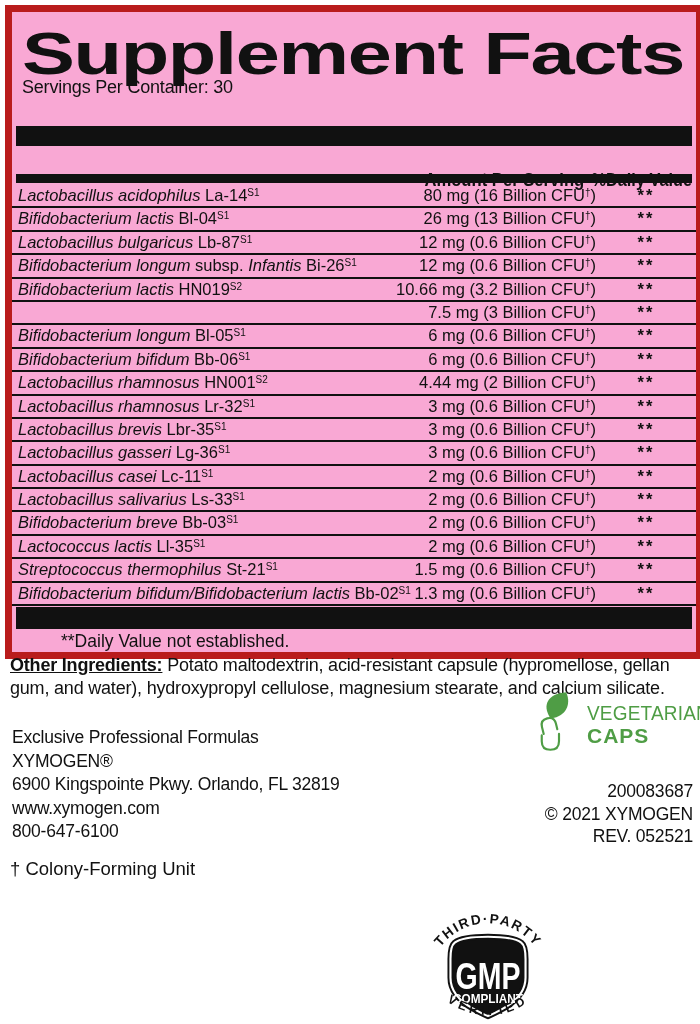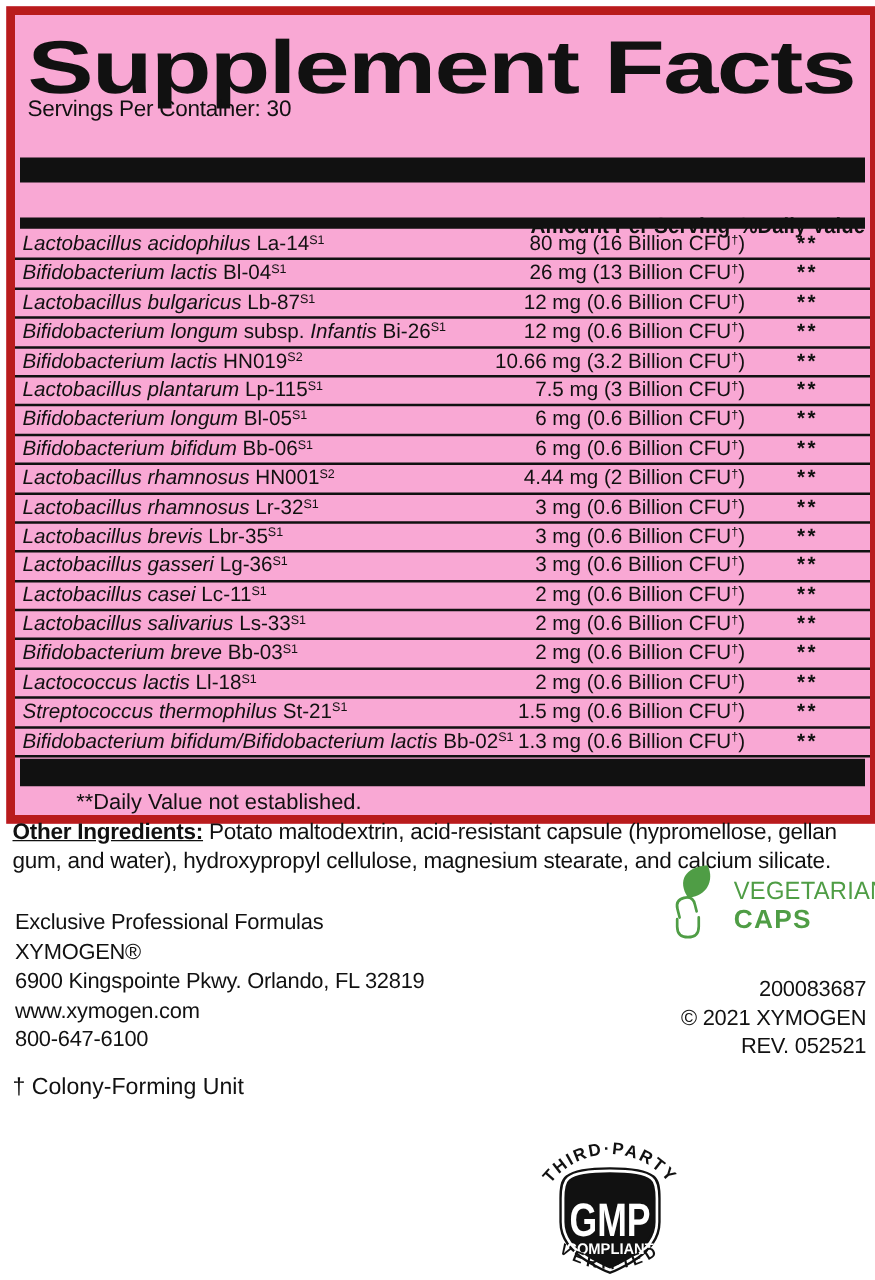--- a/index.html
+++ b/index.html
@@ -80,21 +80,20 @@
           <span class="rname"><span class="it">Bifidobacterium longum</span><span> subsp. </span><span class="it">Infantis</span><span> Bi-26</span><span class="sup">S1</span></span>
           <span class="ramount">12 mg (0.6 Billion CFU<span class="sup">†</span>)</span>
           <span class="rdv">**</span>
         </div>
         <div class="row">
           <span class="rname"><span class="it">Bifidobacterium lactis</span><span> HN019</span><span class="sup">S2</span></span>
           <span class="ramount">10.66 mg (3.2 Billion CFU<span class="sup">†</span>)</span>
           <span class="rdv">**</span>
         </div>
         <div class="row">
-          <span class="rname"><span class="it">Lactobacillus plantarum</span><span> Lp-115</span><span class="sup">S1</span></span>
           <span class="ramount">7.5 mg (3 Billion CFU<span class="sup">†</span>)</span>
           <span class="rdv">**</span>
         </div>
         <div class="row">
           <span class="rname"><span class="it">Bifidobacterium longum</span><span> Bl-05</span><span class="sup">S1</span></span>
           <span class="ramount">6 mg (0.6 Billion CFU<span class="sup">†</span>)</span>
           <span class="rdv">**</span>
         </div>
         <div class="row">
           <span class="rname"><span class="it">Bifidobacterium bifidum</span><span> Bb-06</span><span class="sup">S1</span></span>
@@ -130,21 +129,21 @@
           <span class="rname"><span class="it">Lactobacillus salivarius</span><span> Ls-33</span><span class="sup">S1</span></span>
           <span class="ramount">2 mg (0.6 Billion CFU<span class="sup">†</span>)</span>
           <span class="rdv">**</span>
         </div>
         <div class="row">
           <span class="rname"><span class="it">Bifidobacterium breve</span><span> Bb-03</span><span class="sup">S1</span></span>
           <span class="ramount">2 mg (0.6 Billion CFU<span class="sup">†</span>)</span>
           <span class="rdv">**</span>
         </div>
         <div class="row">
-          <span class="rname"><span class="it">Lactococcus lactis</span><span> Ll-18</span><span class="sup">S1</span></span>
+          <span class="rname"><span class="it">Lactococcus lactis</span><span> Ll-35</span><span class="sup">S1</span></span>
           <span class="ramount">2 mg (0.6 Billion CFU<span class="sup">†</span>)</span>
           <span class="rdv">**</span>
         </div>
         <div class="row">
           <span class="rname"><span class="it">Streptococcus thermophilus</span><span> St-21</span><span class="sup">S1</span></span>
           <span class="ramount">1.5 mg (0.6 Billion CFU<span class="sup">†</span>)</span>
           <span class="rdv">**</span>
         </div>
         <div class="row">
           <span class="rname"><span class="it">Bifidobacterium bifidum/Bifidobacterium lactis</span><span> Bb-02</span><span class="sup">S1</span></span>

